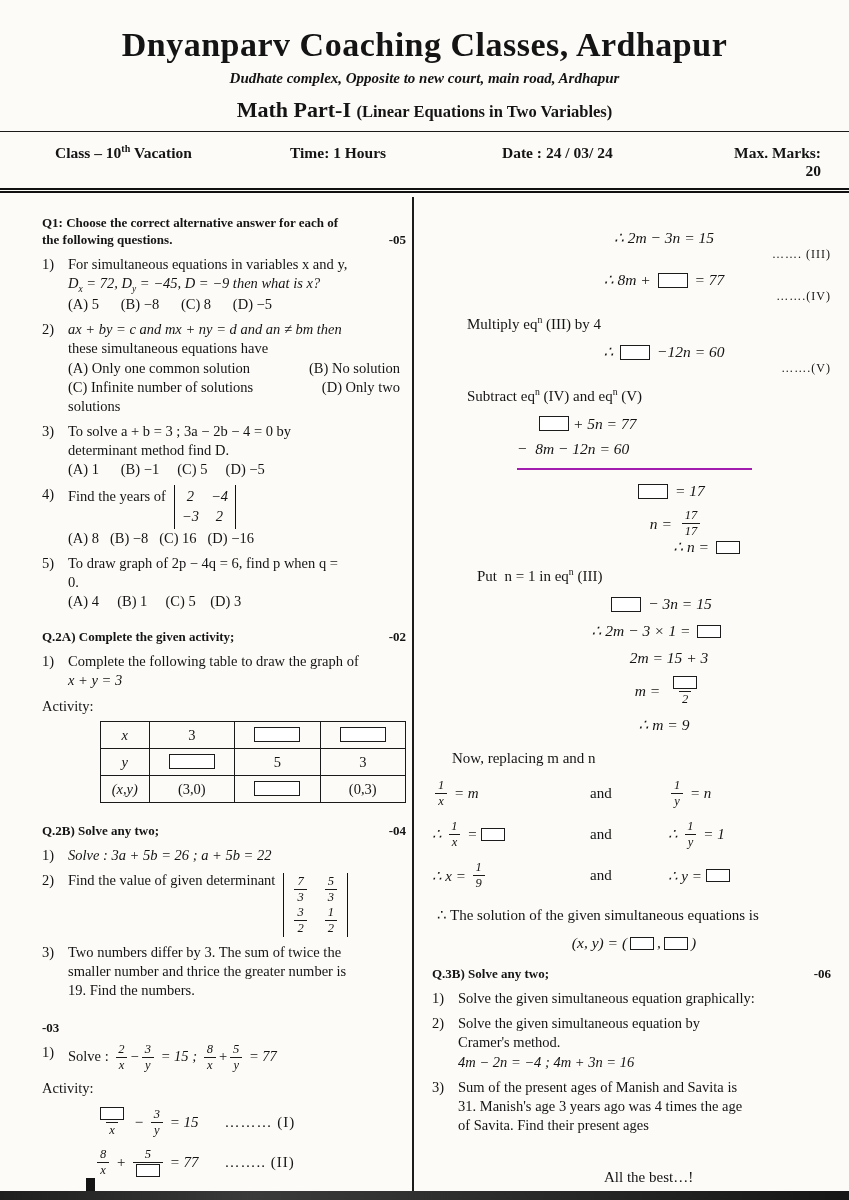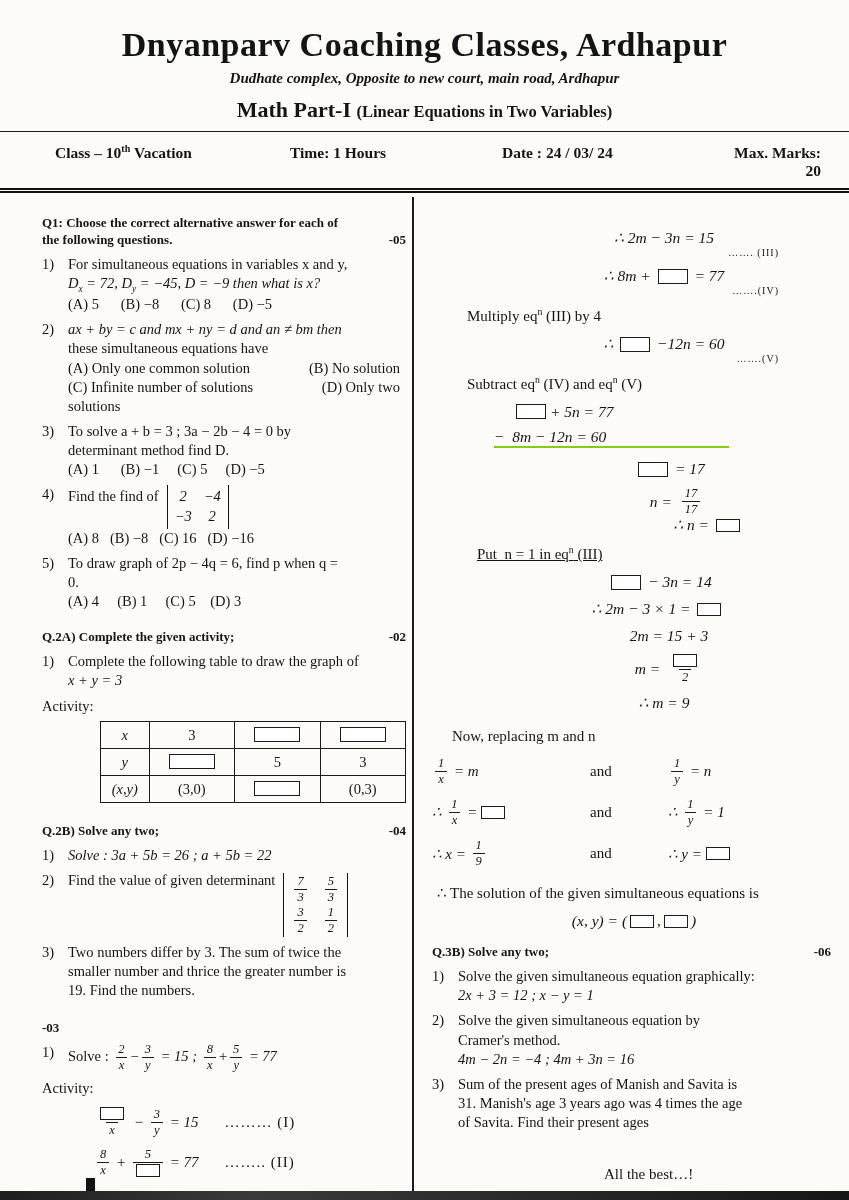--- a/index.html
+++ b/index.html
@@ -60,23 +60,23 @@
   table.activity td.c1 { width:50px; font-style:italic; }
   table.activity td.cd { width:88px; }
 
   
   .act-eq { display:flex; align-items:center; margin:10px 0 10px 52px; font-size:15px; font-style:italic; white-space:pre-wrap; }
   .act-eq .lbl { font-style:normal; margin-left:26px; letter-spacing:1px; }
 
   
   .eqrow { display:flex; align-items:center; margin:9px 0; font-size:15.5px; font-style:italic;flex-direction:column; }
   .eqrow .eq { display:inline-flex; align-items:center; gap:3px; white-space:pre-wrap; }
-  .eqrow .lbl { font-style:normal; font-size:10px; margin-left:auto; margin-right:52px; letter-spacing:1px; }
+  .eqrow .lbl { font-style:normal; font-size:12px; margin-left:auto; letter-spacing:1px; }
   .plain { font-style:normal; font-size:15px; margin:10px 0; white-space:pre-wrap; }
-  .sub-top { width:235px; margin-left:62px; border-bottom:2px solid #84cc16; padding-bottom:0; }
+  .sub-top { width:235px; margin-left:85px; border-bottom:2px solid #a21caf; padding-bottom:10px; }
   .sub-line { margin-top:7px; font-size:15.5px; font-style:italic; white-space:pre-wrap; }
   .and-row { display:flex; align-items:center; margin:12px 0; font-size:15px; font-style:italic; }
   .and-row .p1 { width:158px; display:inline-flex; align-items:center; white-space:pre-wrap; }
   .and-row .andw { width:78px; font-style:normal; }
   .and-row .p2 { display:inline-flex; align-items:center; white-space:pre-wrap; }
 
   
   .footer { margin-top:34px; font-size:15px; }
   .f-bless { margin-left:172px; }
   .f-teacher { margin:16px 0 0 150px; font-style:italic; color:#14532d; letter-spacing:1px; }
@@ -154,21 +154,21 @@
           <div>To solve a + b = 3 ;  3a − 2b − 4 = 0 by</div>
           <div>determinant method find D.</div>
           <div class="opts">(A) 1      (B) −1     (C) 5     (D) −5</div>
         </div>
       </div>
 
       <div class="item">
         <span class="inum">4)</span>
         <div class="ibody">
           <div>
-            <span>Find the find of</span><span class="det">
+            <span>Find the years of</span><span class="det">
                 <span class="det-grid">
                   <span>2</span>
                   <span>−4</span>
                   <span>−3</span>
                   <span>2</span>
                 </span>
               </span>
           </div>
           <div class="opts">(A) 8   (B) −8   (C) 16   (D) −16</div>
         </div>
@@ -321,24 +321,24 @@
       </div>
       <div class="eqrow" style="padding-left:80px; margin-top:12px;">
         <span class="eq"><span class="blank"></span><span> = 17</span></span>
       </div>
 
       <div class="eqrow" style="padding-left:90px;">
         <span class="eq"><span>n = </span><span class="frac"><span class="num">17</span><span class="den">17</span></span></span>
         <span class="eq" style="margin-left:60px;"><span>∴ n = </span><span class="blank s"></span></span>
       </div>
 
-      <div class="plain" style="padding-left:45px;text-decoration:underline;"><span>Put  n = 1 in eq</span><sup>n</sup><span> (III)</span></div>
+      <div class="plain" style="padding-left:45px;"><span>Put  n = 1 in eq</span><sup>n</sup><span> (III)</span></div>
 
       <div class="eqrow" style="padding-left:60px;">
-        <span class="eq"><span class="blank"></span><span> − 3n = 14</span></span>
+        <span class="eq"><span class="blank"></span><span> − 3n = 15</span></span>
       </div>
       <div class="eqrow" style="padding-left:50px;">
         <span class="eq"><span>∴ 2m − 3 × 1 = </span><span class="blank s"></span></span>
       </div>
       <div class="eqrow" style="padding-left:75px;">
         <span class="eq">2m = 15 + 3</span>
       </div>
       <div class="eqrow" style="padding-left:75px;">
         <span class="eq"><span>m = </span><span class="frac"><span class="num"><span class="blank s"></span></span><span class="den">2</span></span></span>
       </div>
@@ -370,21 +370,20 @@
       </div>
 
       <div class="qhead qhead-row" style="margin-top:14px;">
         <span>Q.3B) Solve any two;</span>
         <span class="marks">-06</span>
       </div>
       <div class="item">
         <span class="inum">1)</span>
         <div class="ibody">
           <div>Solve the given simultaneous equation graphically:</div>
-          <div class="math">2x + 3 = 12 ; x − y = 1</div>
         </div>
       </div>
       <div class="item">
         <span class="inum">2)</span>
         <div class="ibody">
           <div>Solve the given simultaneous equation by</div>
           <div>Cramer's method.</div>
           <div class="math">4m − 2n = −4 ;  4m + 3n = 16</div>
         </div>
       </div>

